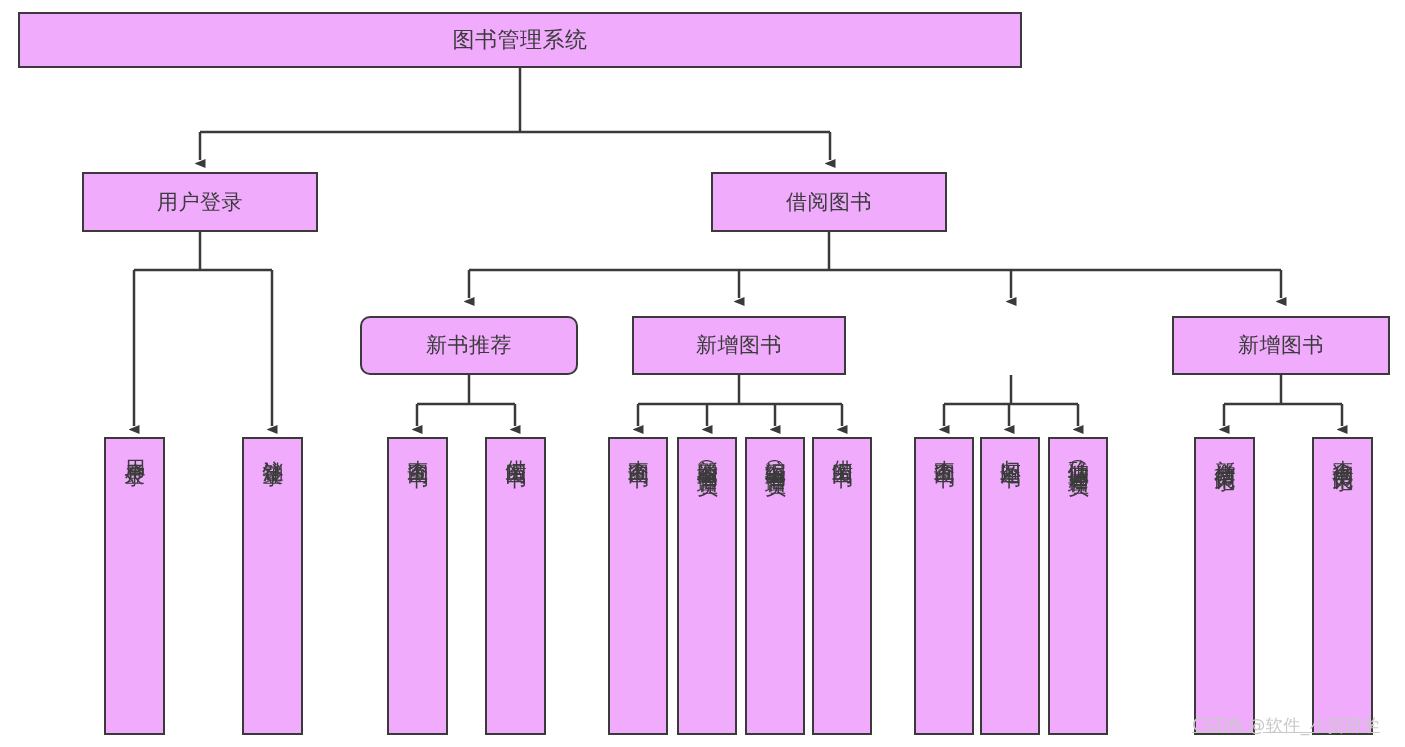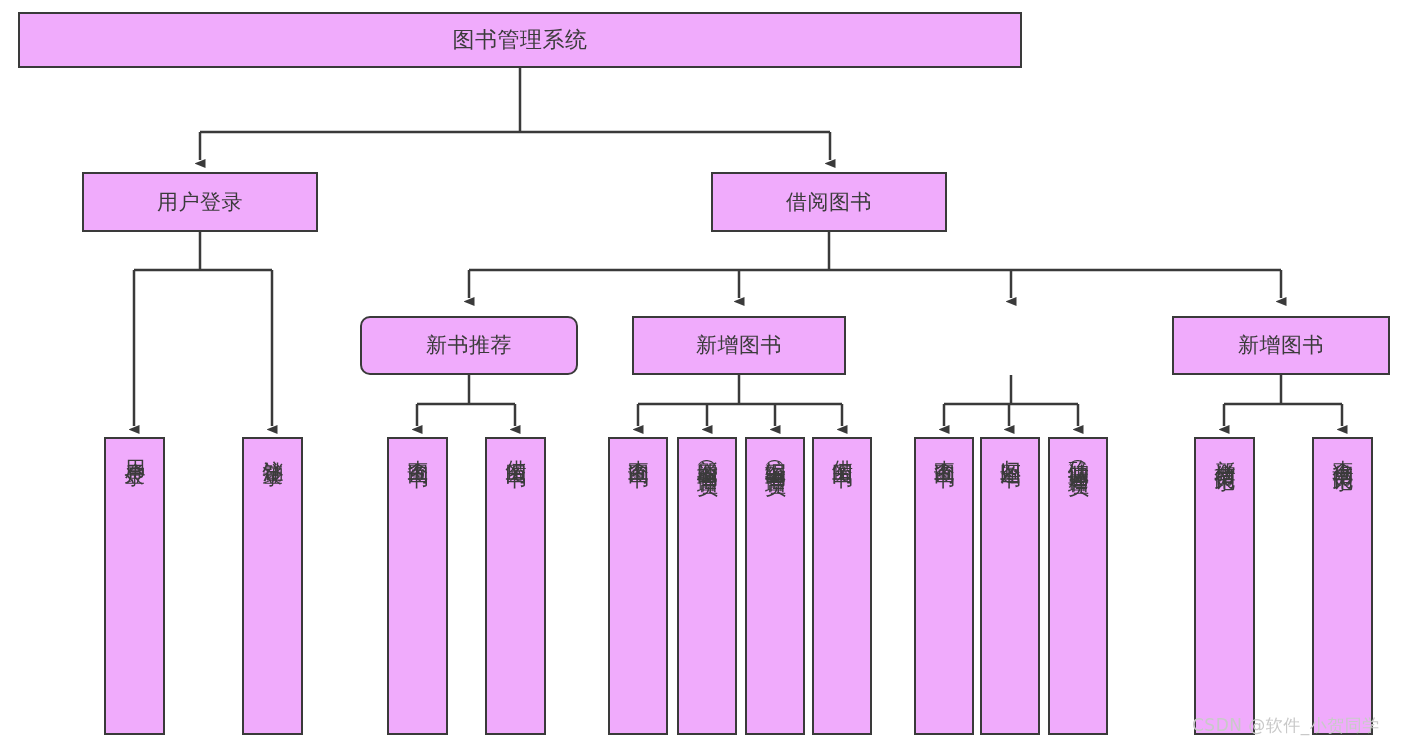--- a/index.html
+++ b/index.html
@@ -60,20 +60,21 @@
   }
   .node.root .label { font-size: 22px; }
 
   .watermark {
     position: absolute;
     font-size: 17px;
     color: #c9c9c9;
     letter-spacing: 0.5px;
     white-space: nowrap;
     user-select: none;
+    text-decoration: underline;
   }
 </style>
 </head>
 <body>
 
 <div id="canvas">
 
   <svg id="edges" viewBox="0 0 1405 747" xmlns="http://www.w3.org/2000/svg">
     <defs>
       <marker id="arrow" markerWidth="9" markerHeight="11" refX="1" refY="5.5" orient="auto" markerUnits="userSpaceOnUse">

